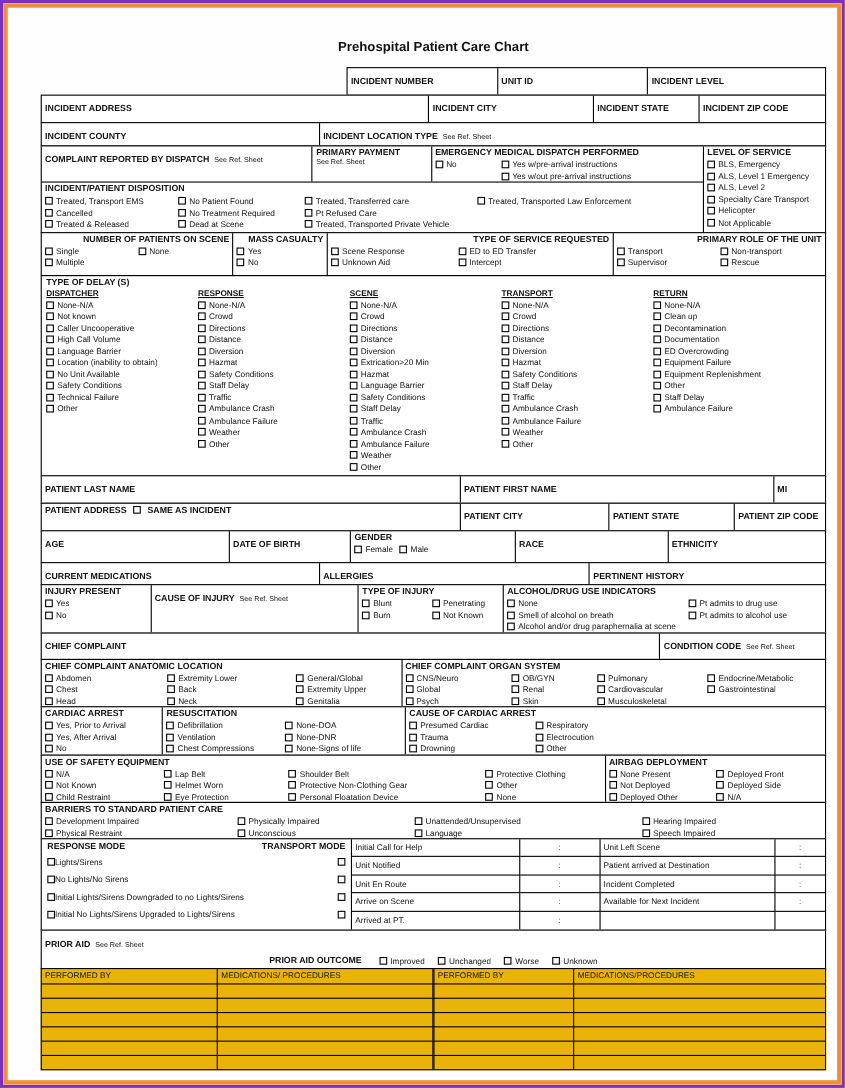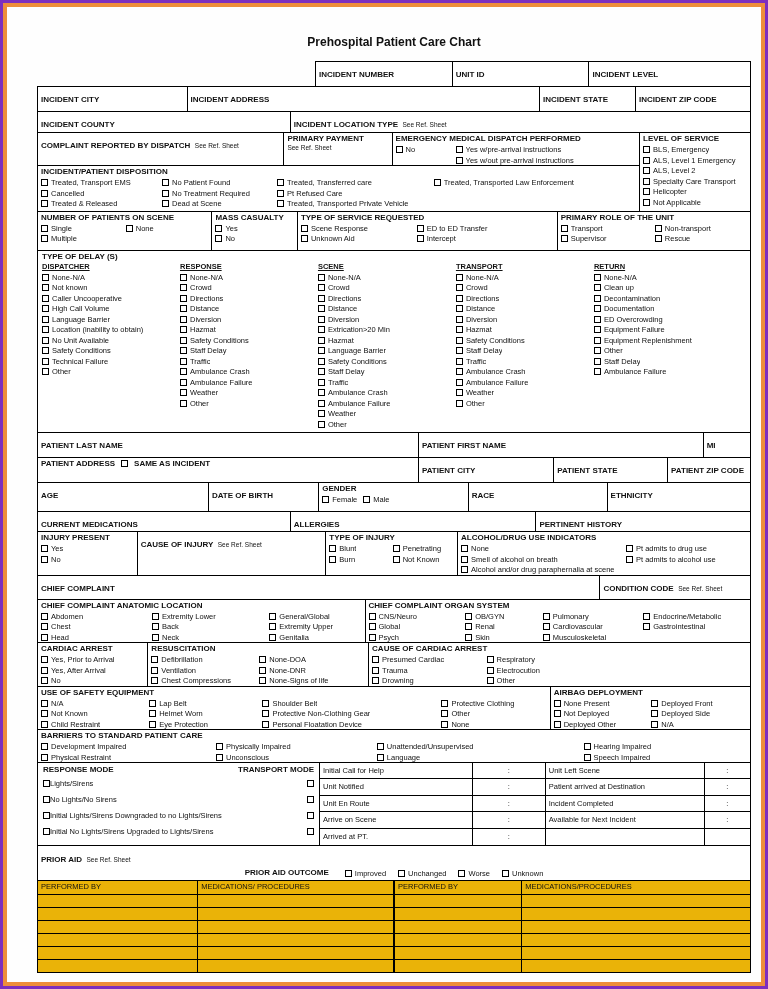--- a/index.html
+++ b/index.html
@@ -17,21 +17,21 @@
 .title { text-align: center; font-weight: bold; font-size: 15px; letter-spacing: .3px; }
 .subtitle { text-align: center; font-weight: bold; font-size: 12px; margin-top: 2px; margin-bottom: 13px; }
 
 .row { display: flex; border: 1px solid #000; margin-top: -1px; background: #fff; position: relative; }
 .cell { border-right: 1px solid #000; padding: 1px 3px 0; overflow: hidden; }
 .cell:last-child { border-right: 0; }
 .hdr { font-size: 8px; font-weight: bold; line-height: 10px; white-space: nowrap; }
 .ref { font-size: 6.5px; font-weight: normal; }
 
 .h22 { min-height: 22px; } .h26 { min-height: 26px; } .h30 { min-height: 30px; }
-.h20 { min-height: 20px; } .h40 { min-height: 40px; } .h42 { min-height: 42px; }
+.h20 { min-height: 20px; } .h40 { min-height: 40px; text-align: right; } .h42 { min-height: 42px; }
 .h44 { min-height: 44px; } .h25 { min-height: 25px; } .h31 { min-height: 31px; }
 
 .row-a { margin-left: 278px; width: 436px; }
 
 .box { display: inline-block; width: 7px; height: 7px; border: 1px solid #000; background: #fff; flex: none; margin-top: 1px; }
 .cb { display: flex; align-items: flex-start; gap: 3px; font-size: 7.5px; line-height: 9.5px; padding-top: 1px; }
 .cb > span:last-child { white-space: nowrap; overflow: hidden; }
 .cb.empty { visibility: hidden; }
 
 .opts-v { display: flex; flex-direction: column; }
@@ -90,22 +90,22 @@
 
   <div class="subtitle">Prehospital Patient Care Chart</div>
 
   <div class="row row-a h26">
     <div class="cell" style="width:31.5%"><span class="hdr">INCIDENT NUMBER</span></div>
     <div class="cell" style="width:31.5%"><span class="hdr">UNIT ID</span></div>
     <div class="cell" style="width:37%"><span class="hdr">INCIDENT LEVEL</span></div>
   </div>
 
   <div class="row h26">
+    <div class="cell" style="width:49.5%"><span class="hdr">INCIDENT ADDRESS</span></div>
     <div class="cell" style="width:21%"><span class="hdr">INCIDENT CITY</span></div>
-    <div class="cell" style="width:49.5%"><span class="hdr">INCIDENT ADDRESS</span></div>
     <div class="cell" style="width:13.5%"><span class="hdr">INCIDENT STATE</span></div>
     <div class="cell" style="width:16%"><span class="hdr">INCIDENT ZIP CODE</span></div>
   </div>
 
   <div class="row h22">
     <div class="cell" style="width:35.5%"><span class="hdr">INCIDENT COUNTY</span></div>
     <div class="cell" style="width:64.5%"><span class="hdr">INCIDENT LOCATION TYPE</span> <span class="ref">See Ref. Sheet</span></div>
   </div>
 
   <div class="los-wrap">

